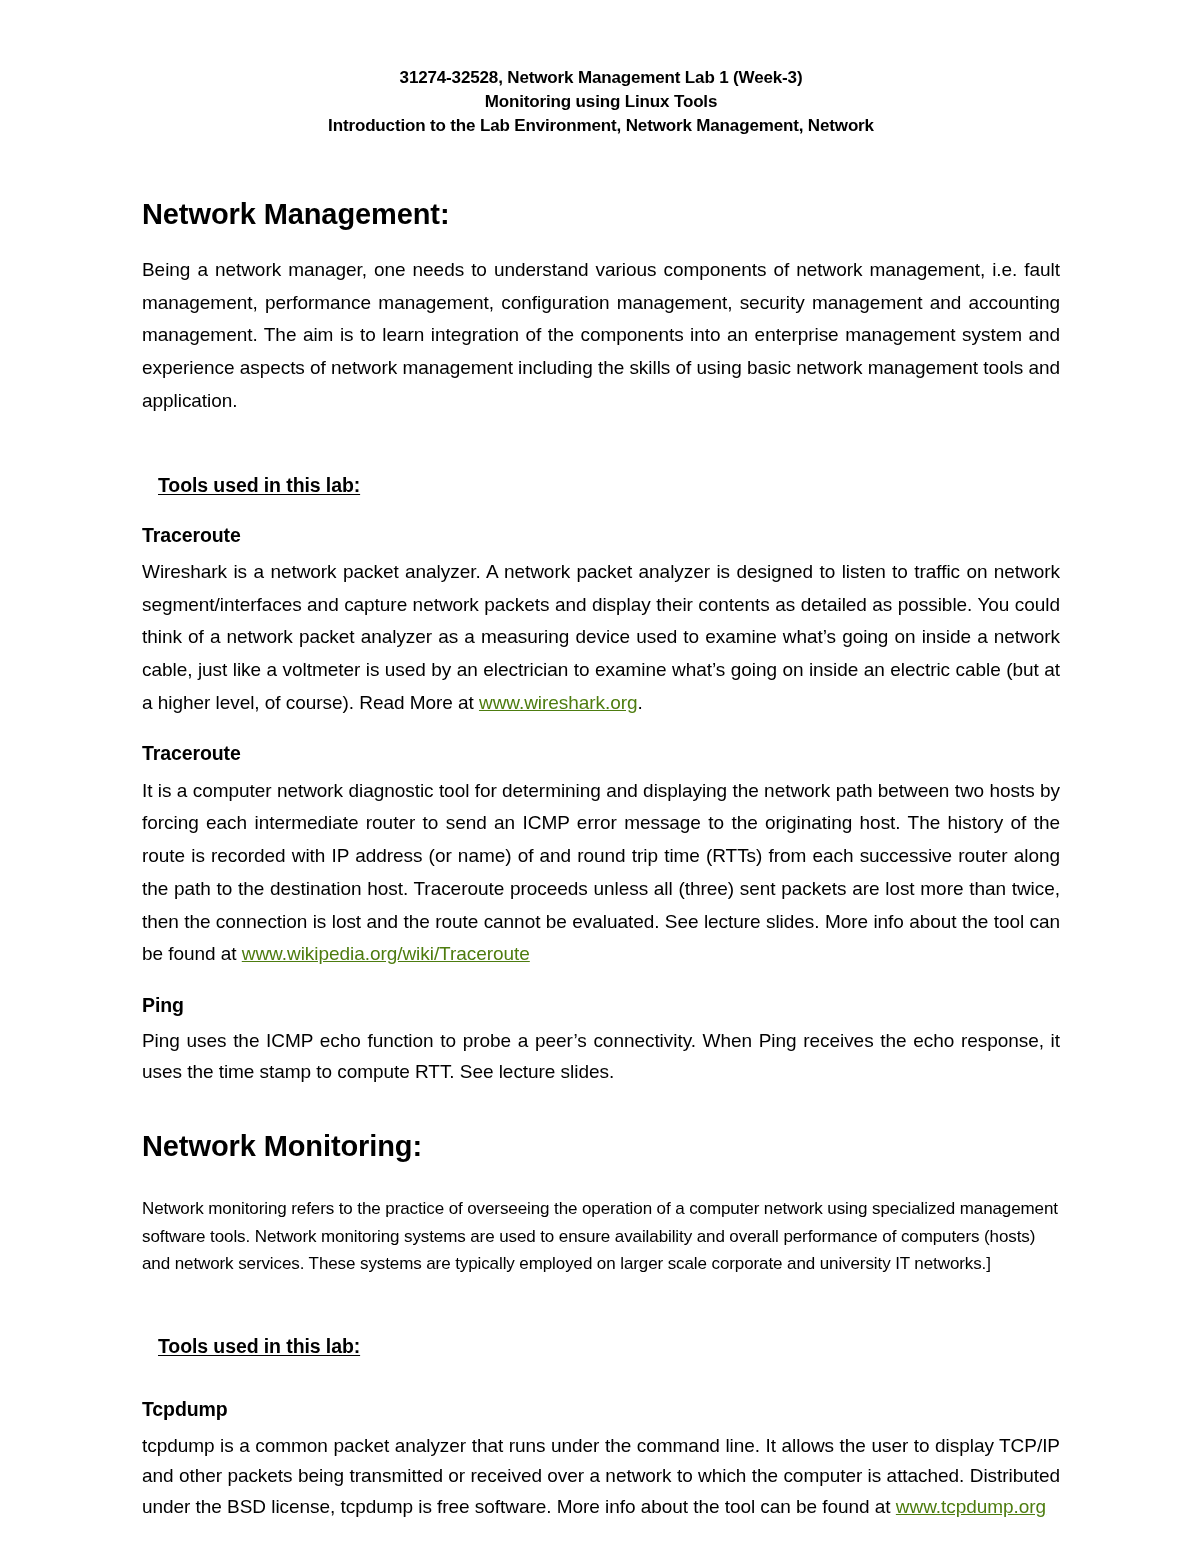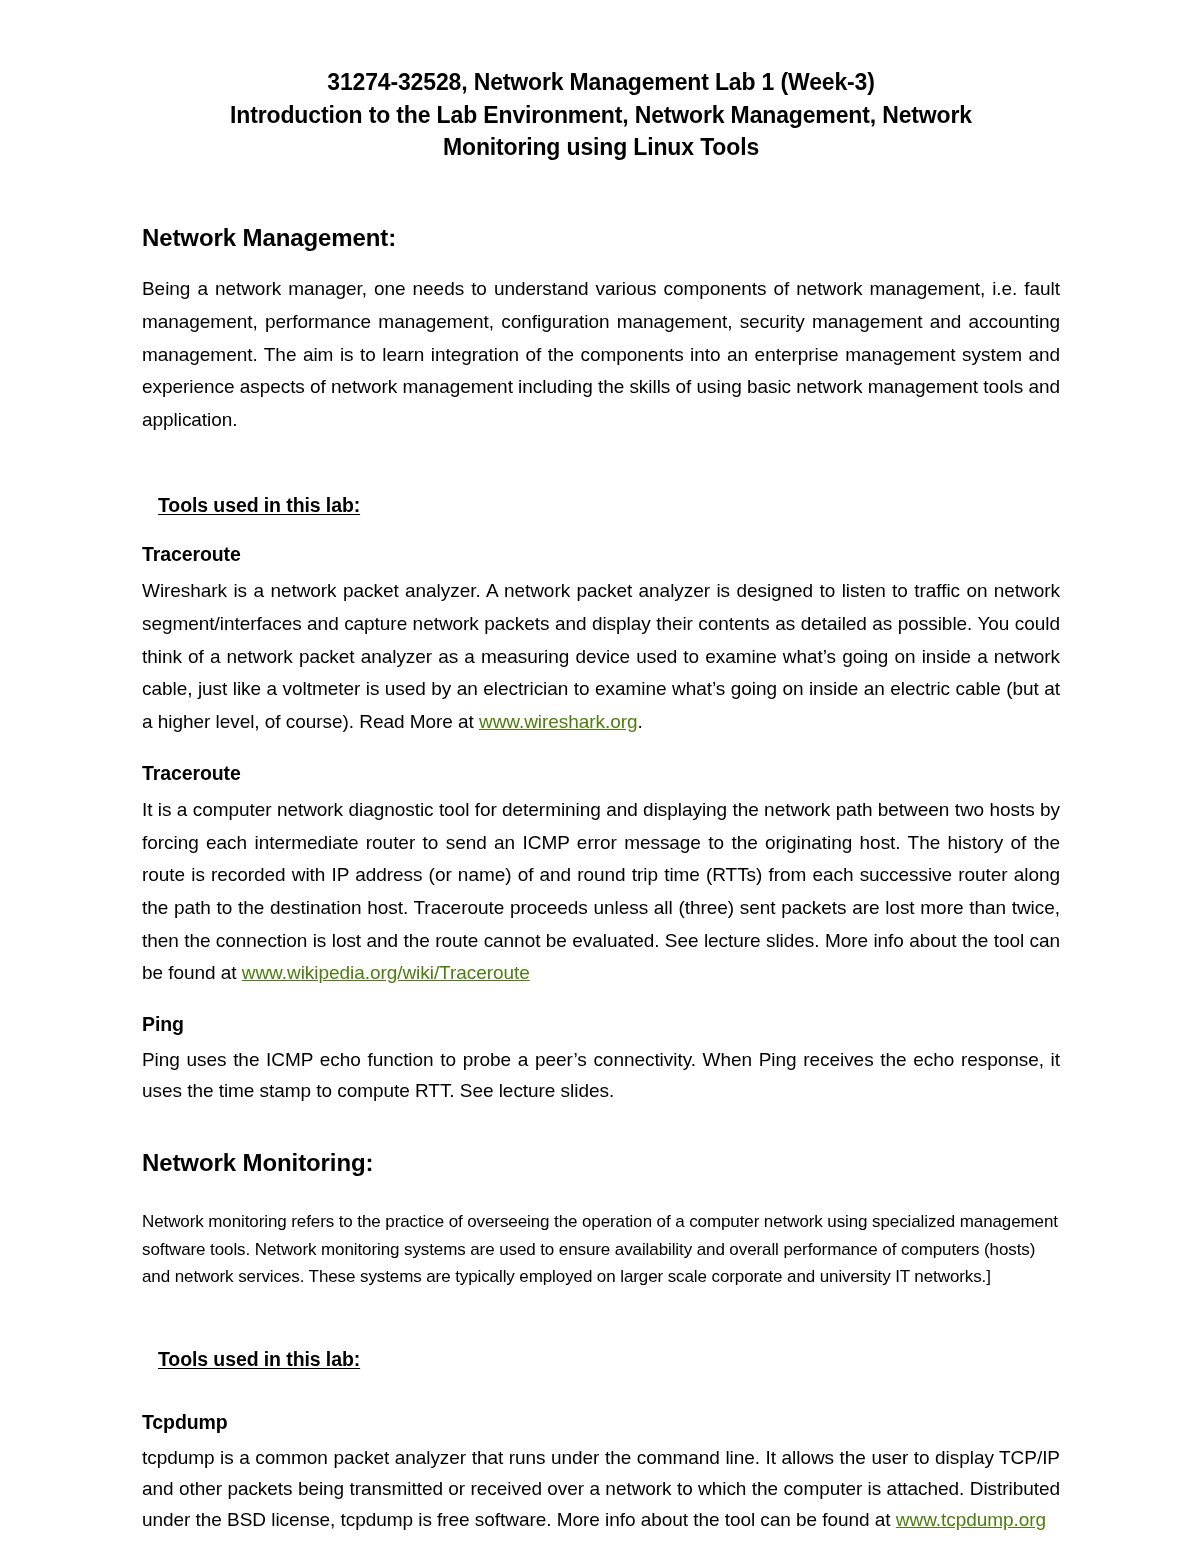--- a/index.html
+++ b/index.html
@@ -21,34 +21,34 @@
     height: 1553px;
     box-sizing: border-box;
     padding: 66px 140px 0 142px;
     background: #ffffff;
   }
 
   
   .doc-title {
     text-align: center;
     font-weight: bold;
-    font-size: 23px;
+    font-size: 17px;
     line-height: 1.42;
     letter-spacing: -0.15px;
     margin: 0;
     padding: 0 8px;
   }
   .doc-title .title-line {
     display: block;
   }
 
   
   .h-section {
     font-weight: bold;
-    font-size: 24px;
+    font-size: 29px;
     line-height: 1.3;
     margin: 0;
     letter-spacing: -0.1px;
   }
   .h-underline {
     font-weight: bold;
     font-size: 19.5px;
     line-height: 1.3;
     text-decoration: underline;
     text-underline-offset: 2px;
@@ -98,22 +98,22 @@
   .sp-med { height: 22px; }
   .sp-monitor-gap { height: 30px; }
 </style>
 </head>
 <body>
 
 <div class="page">
 
   <div class="doc-title">
     <span class="title-line">31274-32528, Network Management Lab 1 (Week-3)</span>
+    <span class="title-line">Monitoring using Linux Tools</span>
     <span class="title-line">Introduction to the Lab Environment, Network Management, Network</span>
-    <span class="title-line">Monitoring using Linux Tools</span>
   </div>
 
   <div class="sp-title-gap"></div>
 
   <h2 class="h-section">Network Management:</h2>
 
   <div class="sp-after-h-section"></div>
 
   <p class="p-body">Being a network manager, one needs to understand various components of network management, i.e. fault management, performance management, configuration management, security management and accounting management. The aim is to learn integration of the components into an enterprise management system and experience aspects of network management including the skills of using basic network management tools and application.</p>
 

